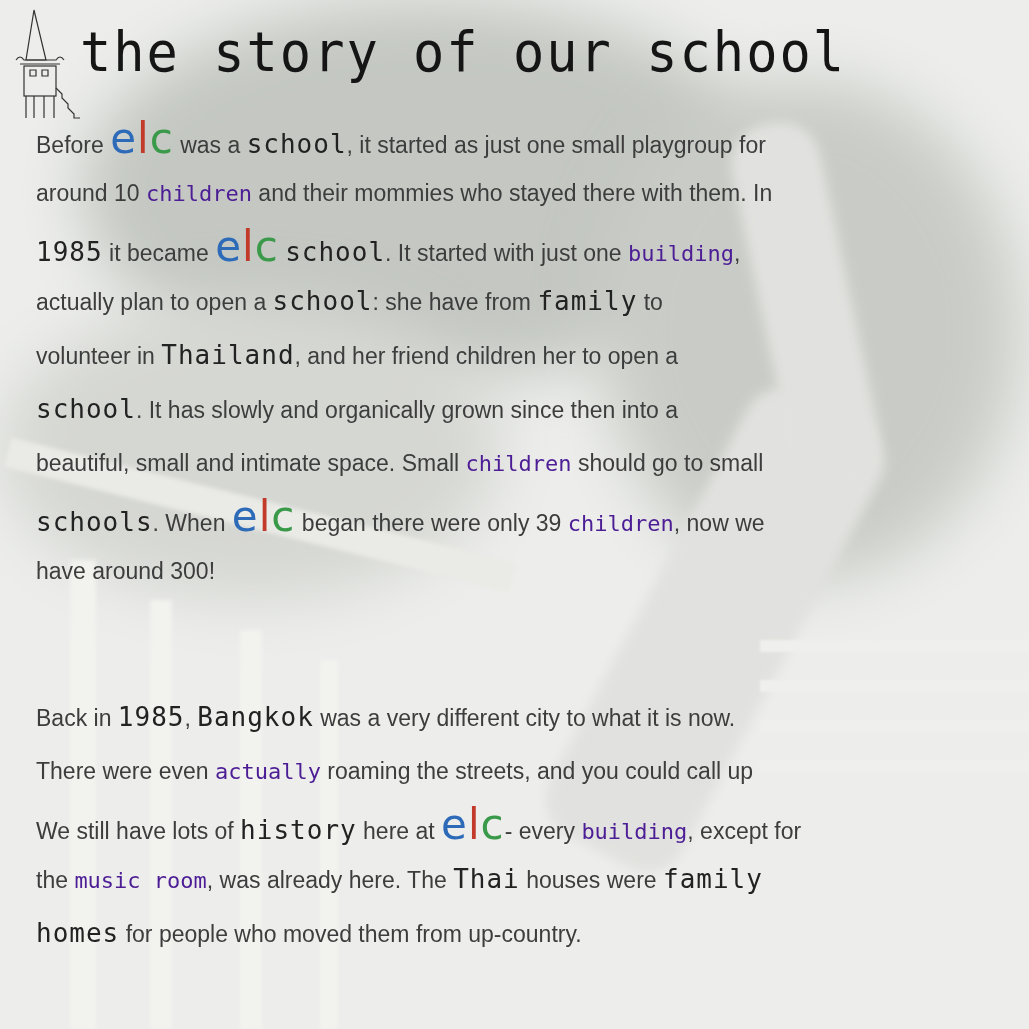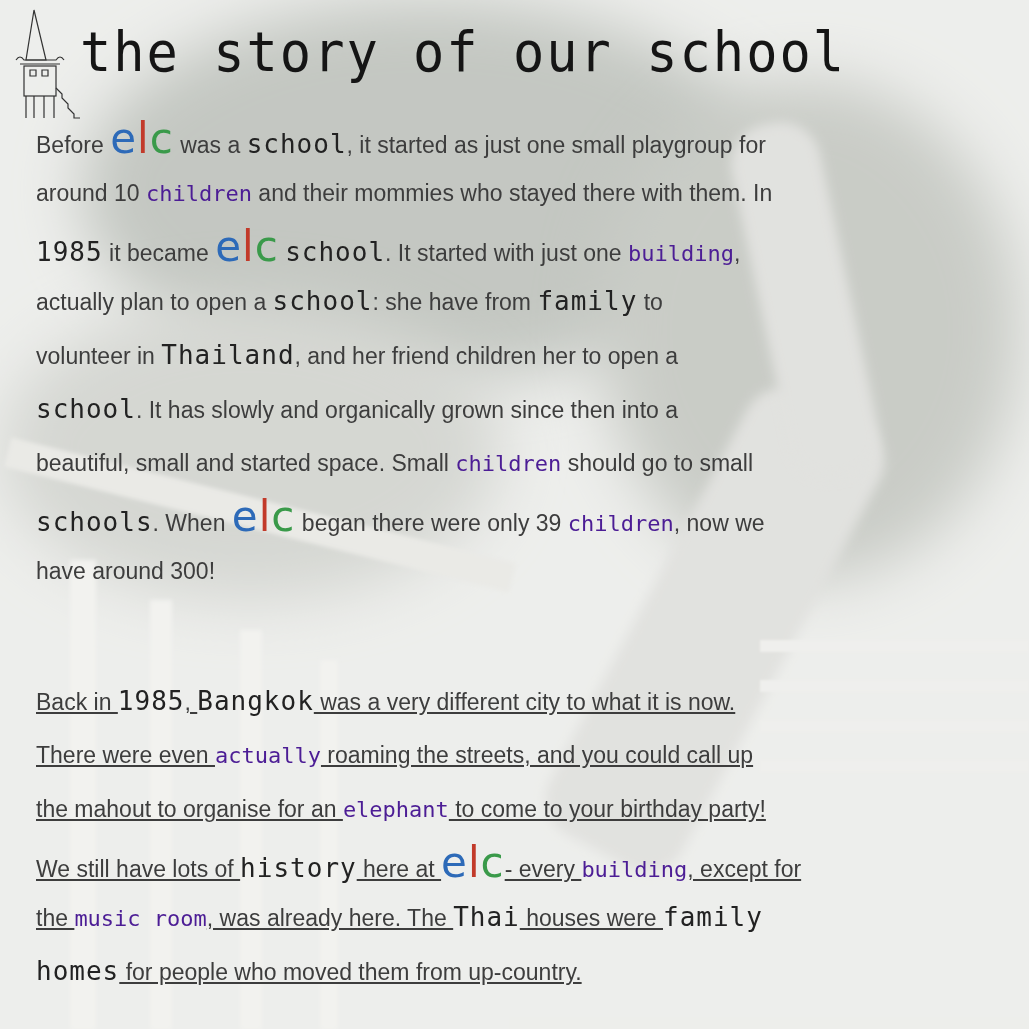--- a/index.html
+++ b/index.html
@@ -75,25 +75,24 @@
 
   <div class="title">the story of our school</div>
 
   <div class="para" id="p1" style="top:112px;">
       <div class="line"><span>Before </span><span class="elc"><span>e</span><span>l</span><span>c</span></span><span> was a </span><span class="hw">school</span><span>, it started as just one small playgroup for</span></div>
       <div class="line"><span>around 10 </span><span class="hw light">children</span><span> and their mommies who stayed there with them. In</span></div>
       <div class="line"><span class="hw">1985</span><span> it became </span><span class="elc"><span>e</span><span>l</span><span>c</span></span><span> </span><span class="hw">school</span><span>. It started with just one </span><span class="hw light">building</span><span>,</span></div>
       <div class="line"><span>actually plan to open a </span><span class="hw">school</span><span>: she have from </span><span class="hw">family</span><span> to</span></div>
       <div class="line"><span>volunteer in </span><span class="hw">Thailand</span><span>, and her friend children her to open a</span></div>
       <div class="line"><span class="hw">school</span><span>. It has slowly and organically grown since then into a</span></div>
-      <div class="line"><span>beautiful, small and started space. Small </span><span class="hw light">children</span><span> should go to small</span></div>
+      <div class="line"><span>beautiful, small and intimate space. Small </span><span class="hw light">children</span><span> should go to small</span></div>
       <div class="line"><span class="hw">schools</span><span>. When </span><span class="elc"><span>e</span><span>l</span><span>c</span></span><span> began there were only 39 </span><span class="hw light">children</span><span>, now we</span></div>
       <div class="line"><span>have around 300!</span></div>
     </div>
-  <div class="para" id="p2" style="top:674px;text-decoration:underline;">
+  <div class="para" id="p2" style="top:690px;">
       <div class="line"><span>Back in </span><span class="hw">1985</span><span>, </span><span class="hw">Bangkok</span><span> was a very different city to what it is now.</span></div>
       <div class="line"><span>There were even </span><span class="hw light">actually</span><span> roaming the streets, and you could call up</span></div>
-      <div class="line"><span>the mahout to organise for an </span><span class="hw light">elephant</span><span> to come to your birthday party!</span></div>
       <div class="line"><span>We still have lots of </span><span class="hw">history</span><span> here at </span><span class="elc"><span>e</span><span>l</span><span>c</span></span><span>- every </span><span class="hw light">building</span><span>, except for</span></div>
       <div class="line"><span>the </span><span class="hw light big">music room</span><span>, was already here. The </span><span class="hw">Thai</span><span> houses were </span><span class="hw">family</span></div>
       <div class="line"><span class="hw">homes</span><span> for people who moved them from up-country.</span></div>
     </div>
 </div>
 
 </body></html>

